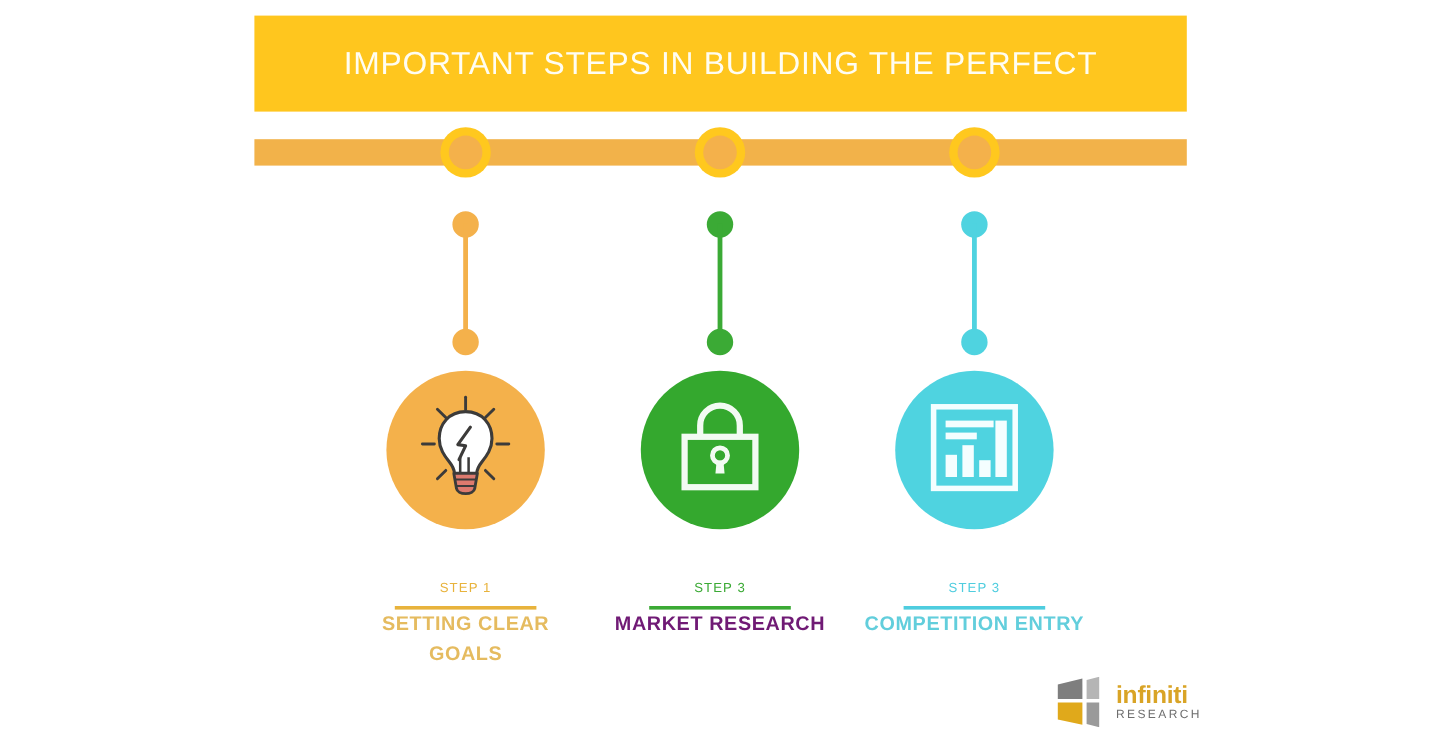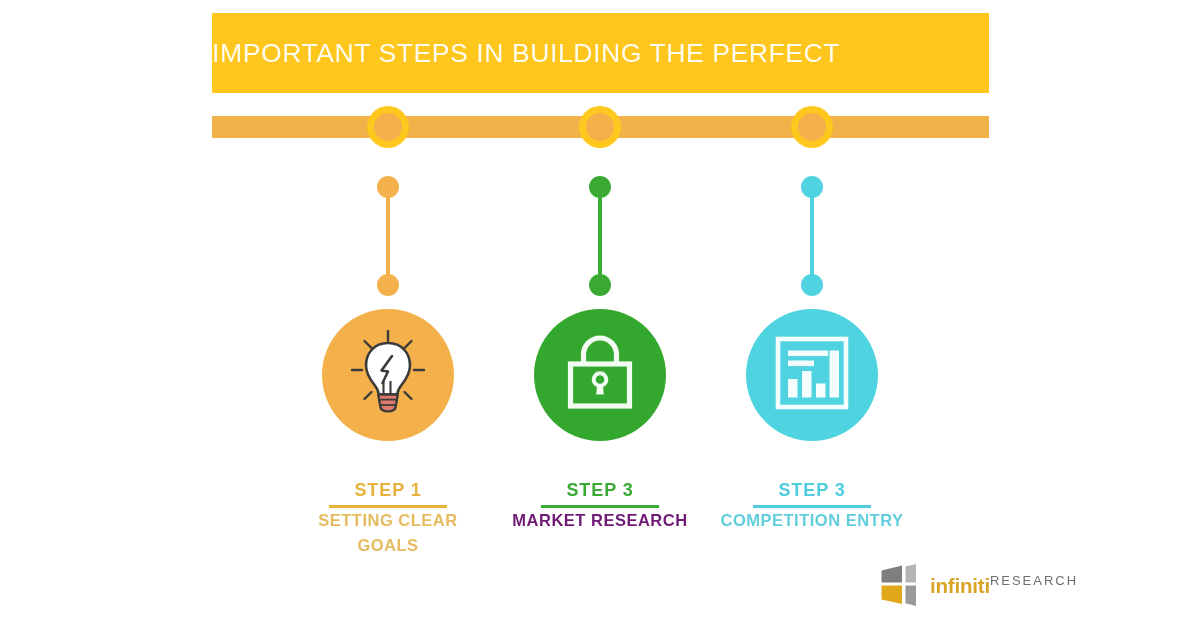--- a/index.html
+++ b/index.html
@@ -19,21 +19,21 @@
   
   #title-banner {
     position: absolute;
     left: 212px;
     top: 13px;
     width: 777px;
     height: 80px;
     background: #FFC61E;
     display: flex;
     flex-direction: column;
-    align-items: flex-start;
+    align-items: center;
     justify-content: center;
     box-sizing: border-box;
   }
   #title-banner .tline {
     color: #FFFDF2;
     font-size: 26.5px;
     letter-spacing: 0.6px;
     font-weight: 400;
     line-height: 36px;
     text-align: center;
@@ -106,22 +106,22 @@
   }
 
   
   .step-caption {
     position: absolute;
     top: 481px;
     width: 260px;
     text-align: center;
   }
   .step-caption .step-num {
-    font-size: 18px;
-    font-weight: bold;
+    font-size: 11px;
+    font-weight: normal;
     letter-spacing: 0.9px;
     line-height: 18px;
   }
   .step-caption .step-rule {
     width: 118px;
     height: 3px;
     margin: 6px auto 0 auto;
   }
   .step-caption .step-title {
     font-size: 16.5px;
@@ -141,32 +141,32 @@
     align-items: center;
   }
   #logo .logo-mark {
     width: 46px;
     height: 42px;
     flex: 0 0 auto;
   }
   #logo .logo-text {
     margin-left: 6px;
     display: flex;
-    flex-direction: row;
+    flex-direction: column;
     justify-content: center;
   }
   #logo .logo-word {
     font-size: 20.5px;
     font-weight: bold;
     color: #D9A426;
     line-height: 21px;
     letter-spacing: -0.2px;
   }
   #logo .logo-sub {
-    font-size: 13px;
+    font-size: 10px;
     color: #6E6E6E;
     letter-spacing: 2.0px;
     line-height: 12px;
     font-weight: 400;
   }
 </style>
 </head>
 <body>
 
 <div id="title-banner">

